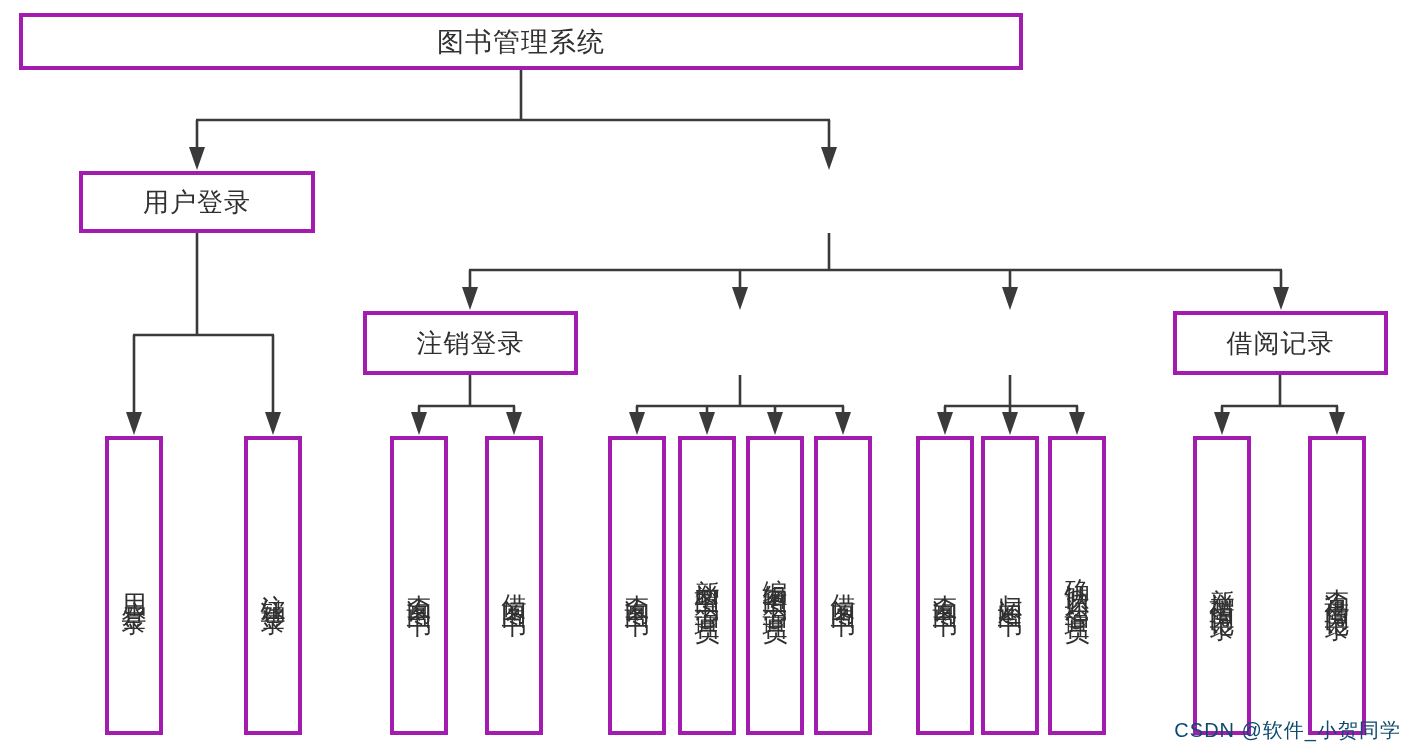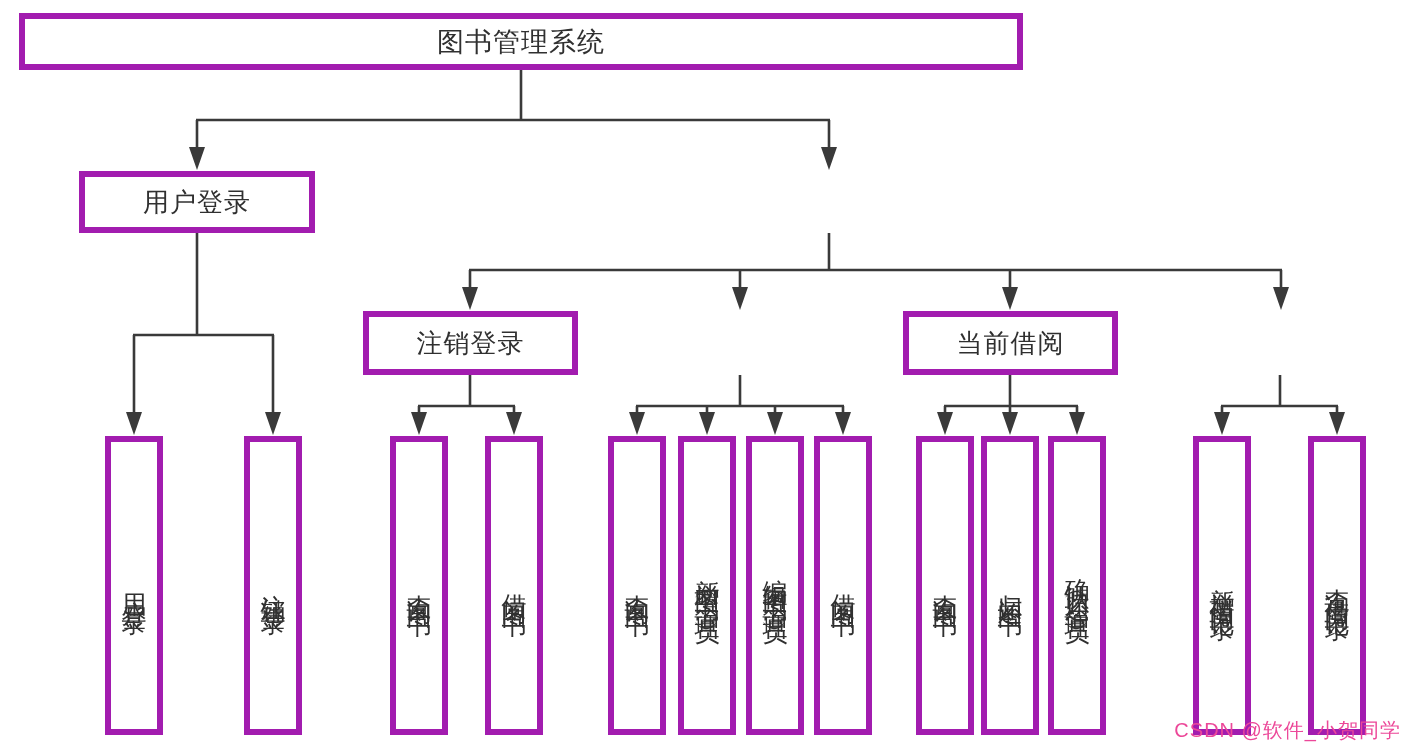--- a/index.html
+++ b/index.html
@@ -8,34 +8,34 @@
     width:1405px;height:747px;
     background:#ffffff;
     font-family:"Liberation Sans","DejaVu Sans",sans-serif;
     overflow:hidden;
   }
   .connectors{position:absolute;left:0;top:0;width:1405px;height:747px;z-index:1;}
   .connectors path{stroke:#3a3a3a;stroke-width:2.6;fill:none;}
   .connectors polygon{fill:#3a3a3a;stroke:none;}
   .node{
     position:absolute;box-sizing:border-box;
-    background:#ffffff;border:6px solid #a21caf;
+    background:#ffffff;border:4px solid #a21caf;
     display:flex;align-items:center;justify-content:center;
     color:#303030;z-index:2;
   }
   .h{font-size:26px;letter-spacing:1px;white-space:nowrap;}
   .root{font-size:27px;}
   .v{
     writing-mode:vertical-rl;
     font-size:25px;letter-spacing:6px;line-height:1;
     text-align:center;
   }
   .watermark{
     position:absolute;right:4px;top:717px;z-index:3;
-    font-size:20px;color:#ec4899;letter-spacing:1px;white-space:nowrap;
+    font-size:20px;color:#0c4a6e;letter-spacing:1px;white-space:nowrap;
   }
 </style>
 </head>
 <body>
 
 <div class="canvas">
 
   <svg class="connectors" viewBox="0 0 1405 747" xmlns="http://www.w3.org/2000/svg">
 
     <g>
@@ -84,21 +84,21 @@
       <polygon points="1214,412 1230,412 1222,435"></polygon>
       <polygon points="1329,412 1345,412 1337,435"></polygon>
     </g>
   </svg>
 
   <div class="node h root" style="left:19px;top:13px;width:1004px;height:57px;">图书管理系统</div>
 
   <div class="node h" style="left:79px;top:171px;width:236px;height:62px;">用户登录</div>
 
   <div class="node h" style="left:363px;top:311px;width:215px;height:64px;">注销登录</div>
-  <div class="node h" style="left:903px;top:311px;width:215px;height:64px;">当前借阅</div>
+  <div class="node h" style="left:1173px;top:311px;width:215px;height:64px;">借阅记录</div>
 
   <div class="node v" style="left:105px;top:436px;width:58px;height:299px;">用户登录</div>
   <div class="node v" style="left:244px;top:436px;width:58px;height:299px;">注销登录</div>
 
   <div class="node v" style="left:390px;top:436px;width:58px;height:299px;">查询图书</div>
   <div class="node v" style="left:485px;top:436px;width:58px;height:299px;">借阅图书</div>
 
   <div class="node v" style="left:608px;top:436px;width:58px;height:299px;">查询图书</div>
   <div class="node v" style="left:678px;top:436px;width:58px;height:299px;">新增图书（管理员）</div>
   <div class="node v" style="left:746px;top:436px;width:58px;height:299px;">编辑图书（管理员）</div>

